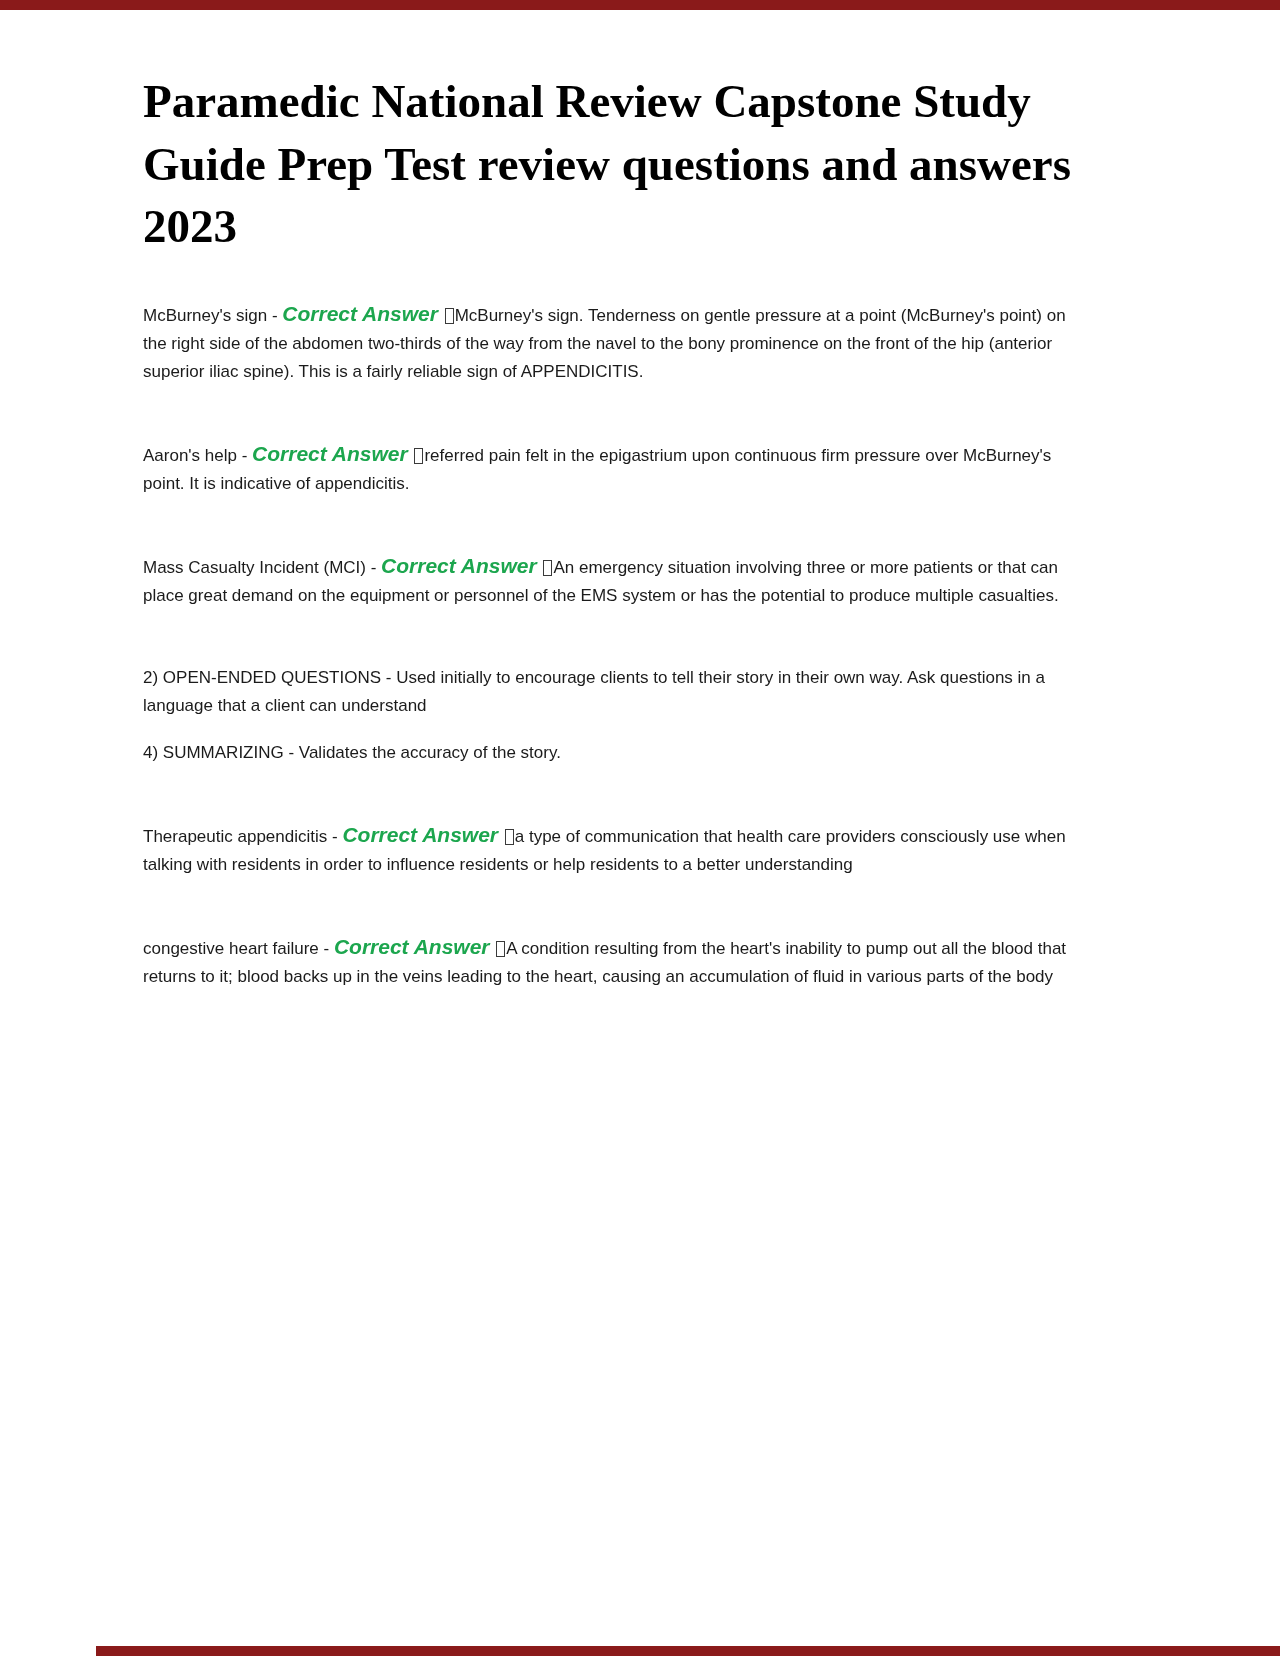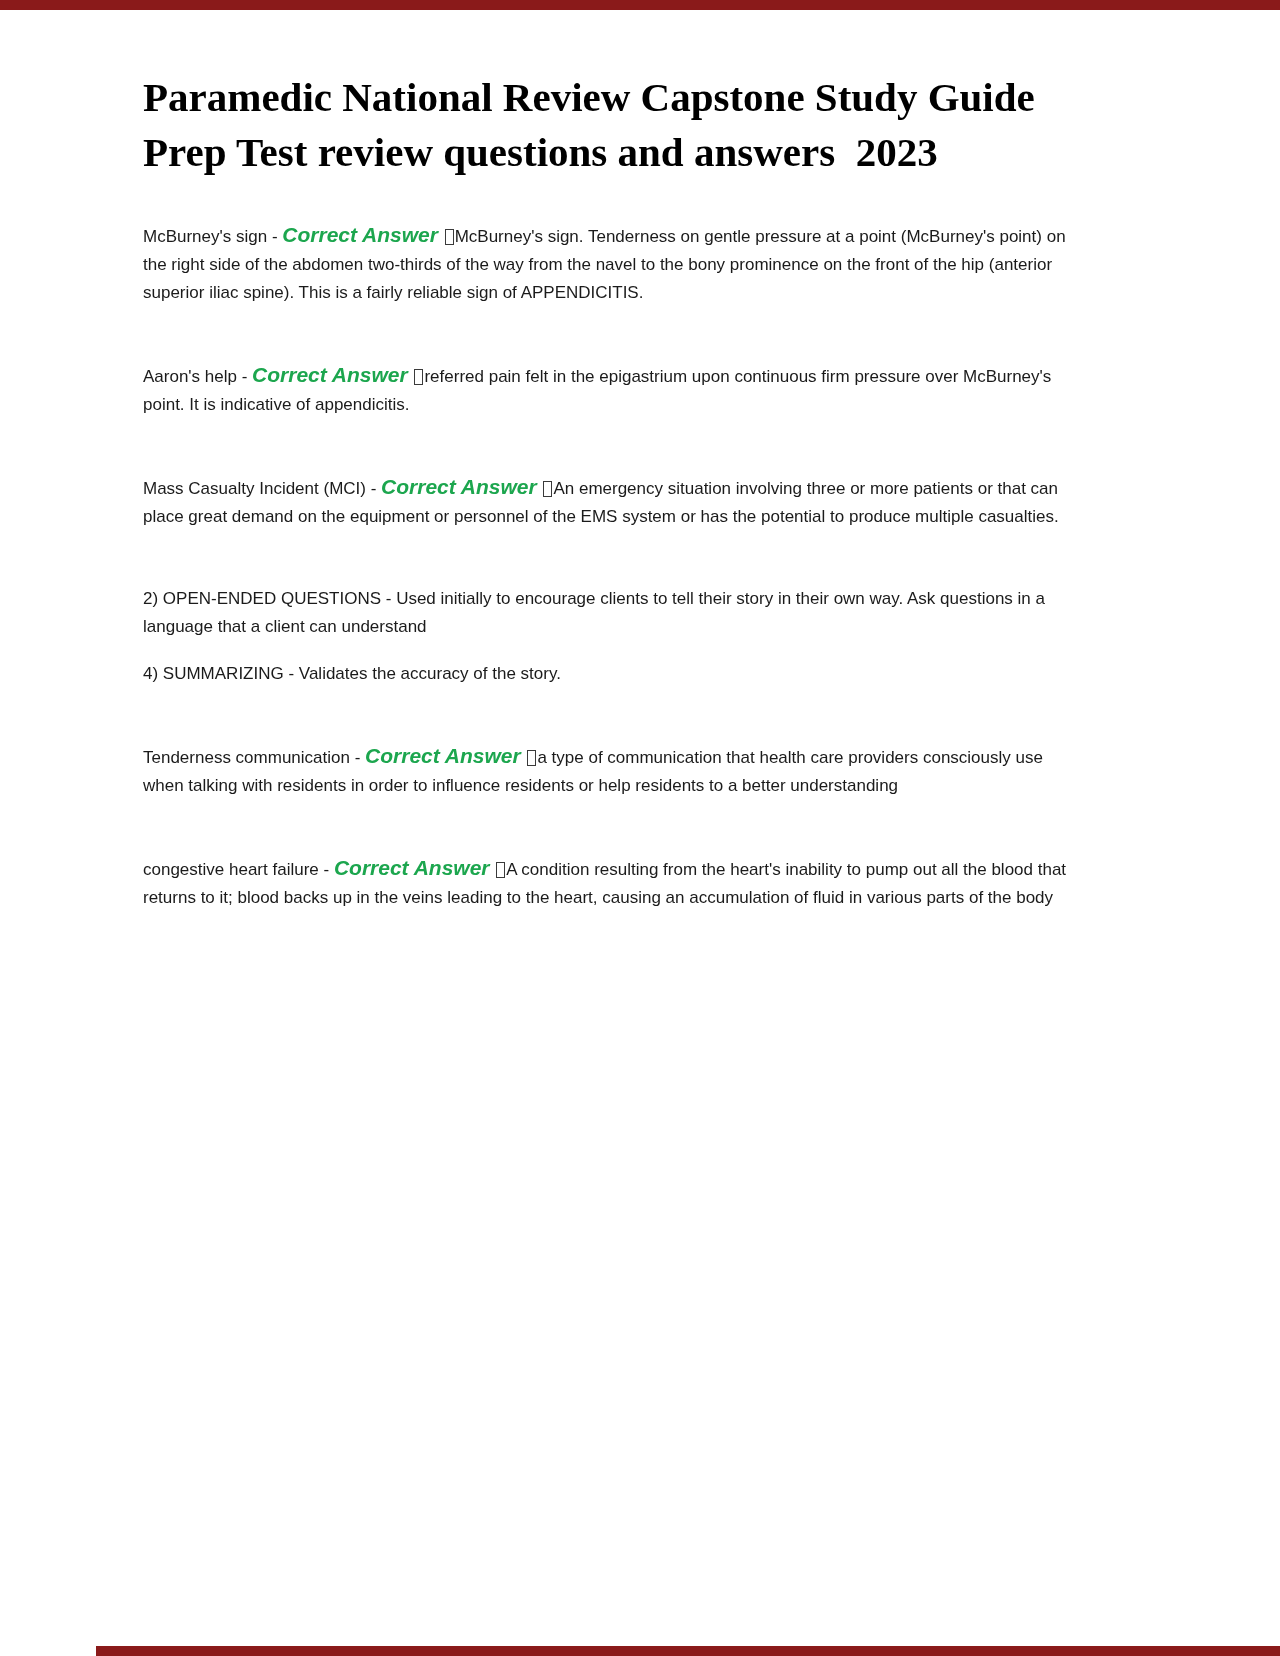--- a/index.html
+++ b/index.html
@@ -31,21 +31,21 @@
     background: var(--bar);
   }
   .content {
     padding: 70px 150px 0 143px;
     width: 1230px;
   }
   h1.doc-title {
     margin: 0 0 42px 0;
     font-family: "Liberation Serif", serif;
     font-weight: 700;
-    font-size: 41px;
+    font-size: 47px;
     line-height: 1.33;
     color: #000000;
     white-space: pre-wrap;
     max-width: 945px;
   }
   .entry {
     margin: 7px 0 54px 0;
     max-width: 932px;
   }
   .entry p.body-text {
@@ -85,21 +85,21 @@
           <p class="body-text"><span>Aaron's help - </span> <span class="answer-label">Correct Answer</span> <span class="tofu"></span><span>referred pain felt in the epigastrium upon continuous firm pressure over McBurney's point. It is indicative of appendicitis.</span></p>
         </div>
         <div class="entry">
           <p class="body-text"><span>Mass Casualty Incident (MCI) - </span> <span class="answer-label">Correct Answer</span> <span class="tofu"></span><span>An emergency situation involving three or more patients or that can place great demand on the equipment or personnel of the EMS system or has the potential to produce multiple casualties.</span></p>
         </div>
         <div class="entry">
           <p class="body-text"><span>2) OPEN-ENDED QUESTIONS - Used initially to encourage clients to tell their story in their own way. Ask questions in a language that a client can understand</span></p>
           <p class="body-text"><span>4) SUMMARIZING - Validates the accuracy of the story.</span></p>
         </div>
         <div class="entry">
-          <p class="body-text"><span>Tenderness communication - </span> <span class="answer-label">Correct Answer</span> <span class="tofu"></span><span>a type of communication that health care providers consciously use when talking with residents in order to influence residents or help residents to a better understanding</span></p>
+          <p class="body-text"><span>Therapeutic appendicitis - </span> <span class="answer-label">Correct Answer</span> <span class="tofu"></span><span>a type of communication that health care providers consciously use when talking with residents in order to influence residents or help residents to a better understanding</span></p>
         </div>
         <div class="entry">
           <p class="body-text"><span>congestive heart failure - </span> <span class="answer-label">Correct Answer</span> <span class="tofu"></span><span>A condition resulting from the heart's inability to pump out all the blood that returns to it; blood backs up in the veins leading to the heart, causing an accumulation of fluid in various parts of the body</span></p>
         </div>
       </div>
   </div>
 
   <div class="bottom-bar"></div>
 </div>
 

